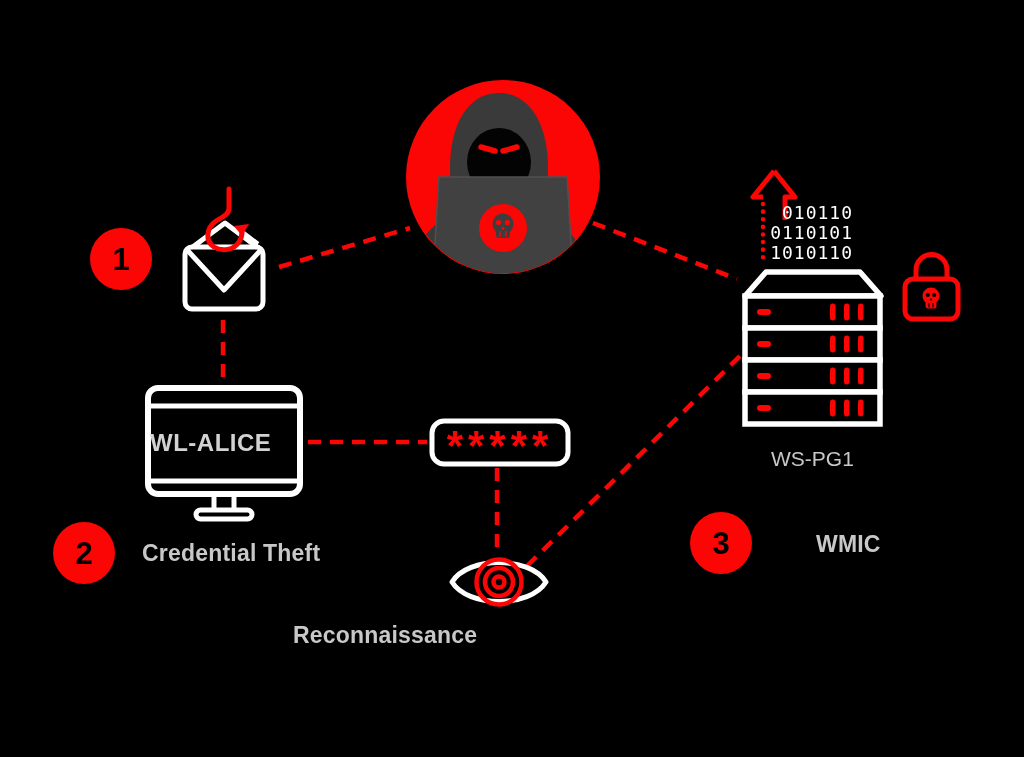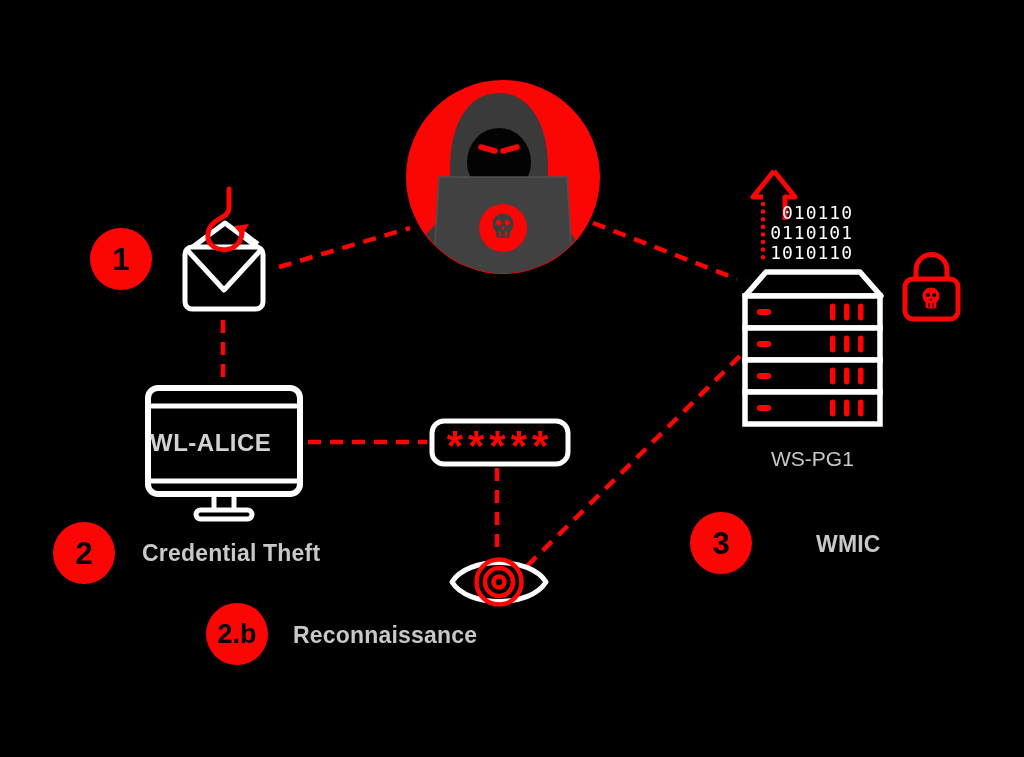--- a/index.html
+++ b/index.html
@@ -162,21 +162,20 @@
         <circle cx="934.2" cy="295" r="2.1" fill="#000"></circle>
         <circle cx="931" cy="299.5" r="1.1" fill="#000"></circle>
         <line x1="929" y1="303" x2="929" y2="307.5" stroke="#000" stroke-width="1.2"></line>
         <line x1="933" y1="303" x2="933" y2="307.5" stroke="#000" stroke-width="1.2"></line>
       </g>
     </g>
   </svg>
 
   <div class="badge" style="left:90px;top:228px;">1</div>
   <div class="badge" style="left:53px;top:522px;">2</div>
-  <div class="badge badge-small" style="left:206px;top:603px;">2.b</div>
   <div class="badge" style="left:690px;top:512px;">3</div>
 
   <div class="step-label" style="left:142px;top:540px;">Credential Theft</div>
   <div class="step-label" style="left:293px;top:622px;">Reconnaissance</div>
   <div class="step-label" style="left:780px;top:531px;margin-left:36px;">WMIC</div>
   <div class="host-label" style="left:771px;top:447px;">WS-PG1</div>
   <div class="screen-label">WL-ALICE</div>
 
   <div class="password-mask">*****</div>
 

